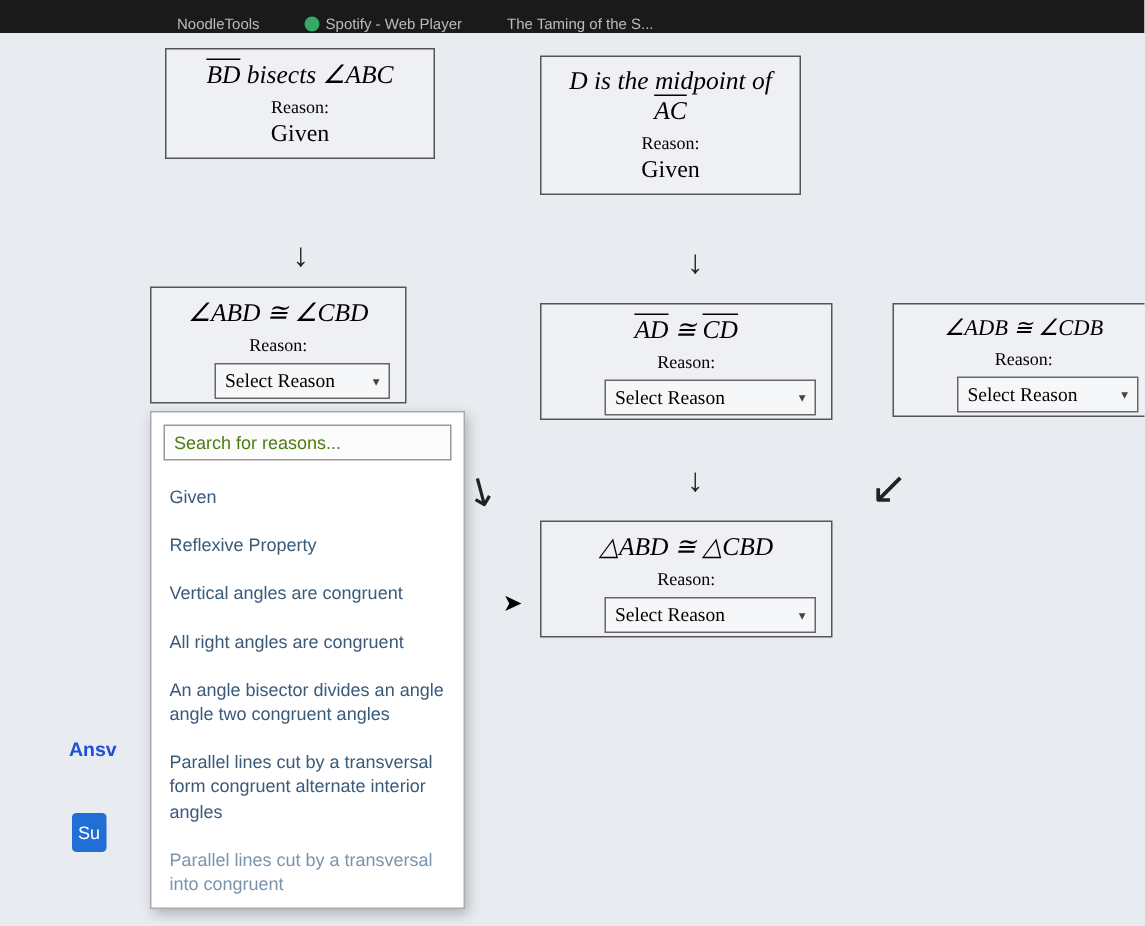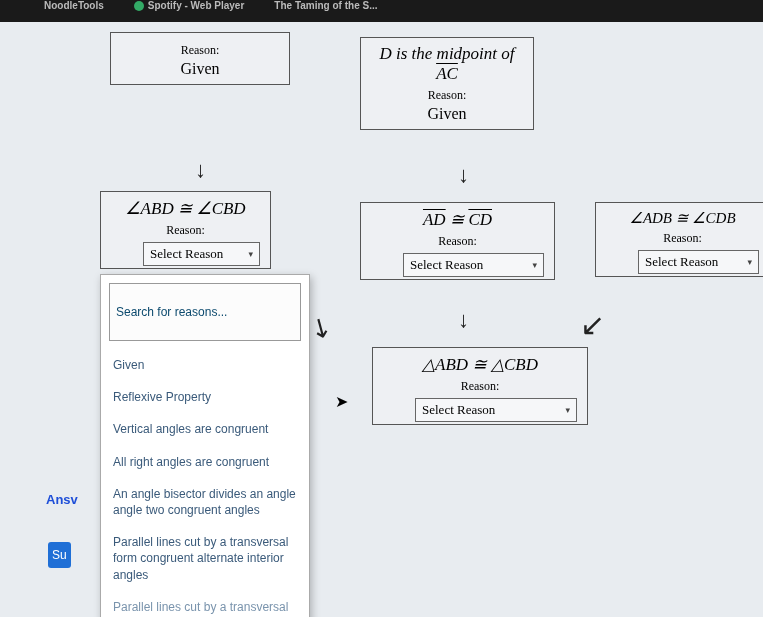--- a/index.html
+++ b/index.html
@@ -12,24 +12,23 @@
   overflow: hidden;
   position: relative;
 }
 .taskbar {
   height: 22px;
   background: #1a1a1a;
   color: #bbb;
   font-size: 10px;
   font-family: Arial, sans-serif;
   display: flex;
-  align-items: flex-start;
-  padding: 0 44px;
+  align-items: flex-end;
+  padding: 0 118px;
   gap: 30px;
-  font-weight: bold;
 }
 .taskbar span { white-space: nowrap; }
 .taskbar .dot { width:10px; height:10px; border-radius:50%; background:#3a6; display:inline-block; margin-right:4px; vertical-align:middle; }
 .canvas {
   position: relative;
   padding: 10px;
 }
 .proof-box {
   position: absolute;
   border: 1px solid #555;
@@ -66,23 +65,23 @@
   border: 1px solid #aaa;
   box-shadow: 2px 3px 8px rgba(0,0,0,0.25);
   width: 210px;
   font-family: Arial, sans-serif;
   font-size: 12px;
   color: #3a5a7a;
 }
 .dropdown .search {
   margin: 8px;
   border: 1px solid #999;
-  padding: 21px 6px;
+  padding: 4px 6px;
   font-size: 12px;
-  color: #0c4a6e;
+  color: #4d7c0f;
   background:#fcfcfc;
 }
 .dropdown .opt {
   padding: 8px 12px;
   line-height: 1.35;
   cursor: pointer;
 }
 .sidebar-hint {
   position: absolute;
   left: 46px;
@@ -115,20 +114,21 @@
 
 <div class="taskbar">
   <span>NoodleTools</span>
   <span><span class="dot"></span><span>Spotify - Web Player</span></span>
   <span>The Taming of the S...</span>
 </div>
 
 <div class="canvas">
 
   <div class="proof-box" style="left:110px; top:10px; width:180px;">
+    <div class="statement"><span class="overline">BD</span> bisects ∠<i>ABC</i></div>
     <div class="reason-label">Reason:</div>
     <div class="given-reason">Given</div>
   </div>
 
   <div class="proof-box" style="left:360px; top:15px; width:174px;">
     <div class="statement"><i>D</i> is the midpoint of <span class="overline">AC</span></div>
     <div class="reason-label">Reason:</div>
     <div class="given-reason">Given</div>
   </div>
 
@@ -159,21 +159,21 @@
     <div class="reason-box">
       <span>Select Reason</span>
         <span class="caret">▾</span>
     </div>
   </div>
 
   <div class="arrow" style="left:458px; top:285px;">↓</div>
   <div class="arrow" style="left:310px; top:290px; transform:rotate(30deg); font-size:26px;">↘</div>
   <div class="arrow" style="left:580px; top:285px; font-size:30px;">↙</div>
 
-  <div class="proof-box" style="left:372px; top:325px; width:216px; padding-bottom:2px;">
+  <div class="proof-box" style="left:360px; top:325px; width:195px; padding-bottom:2px;">
     <div class="statement">△<i>ABD</i> ≅ △<i>CBD</i></div>
     <div class="reason-label">Reason:</div>
     <div class="reason-box">
       <span>Select Reason</span>
         <span class="caret">▾</span>
     </div>
   </div>
 
   <div class="dropdown" style="left:100px; top:252px;">
     <div class="search">Search for reasons...</div>

